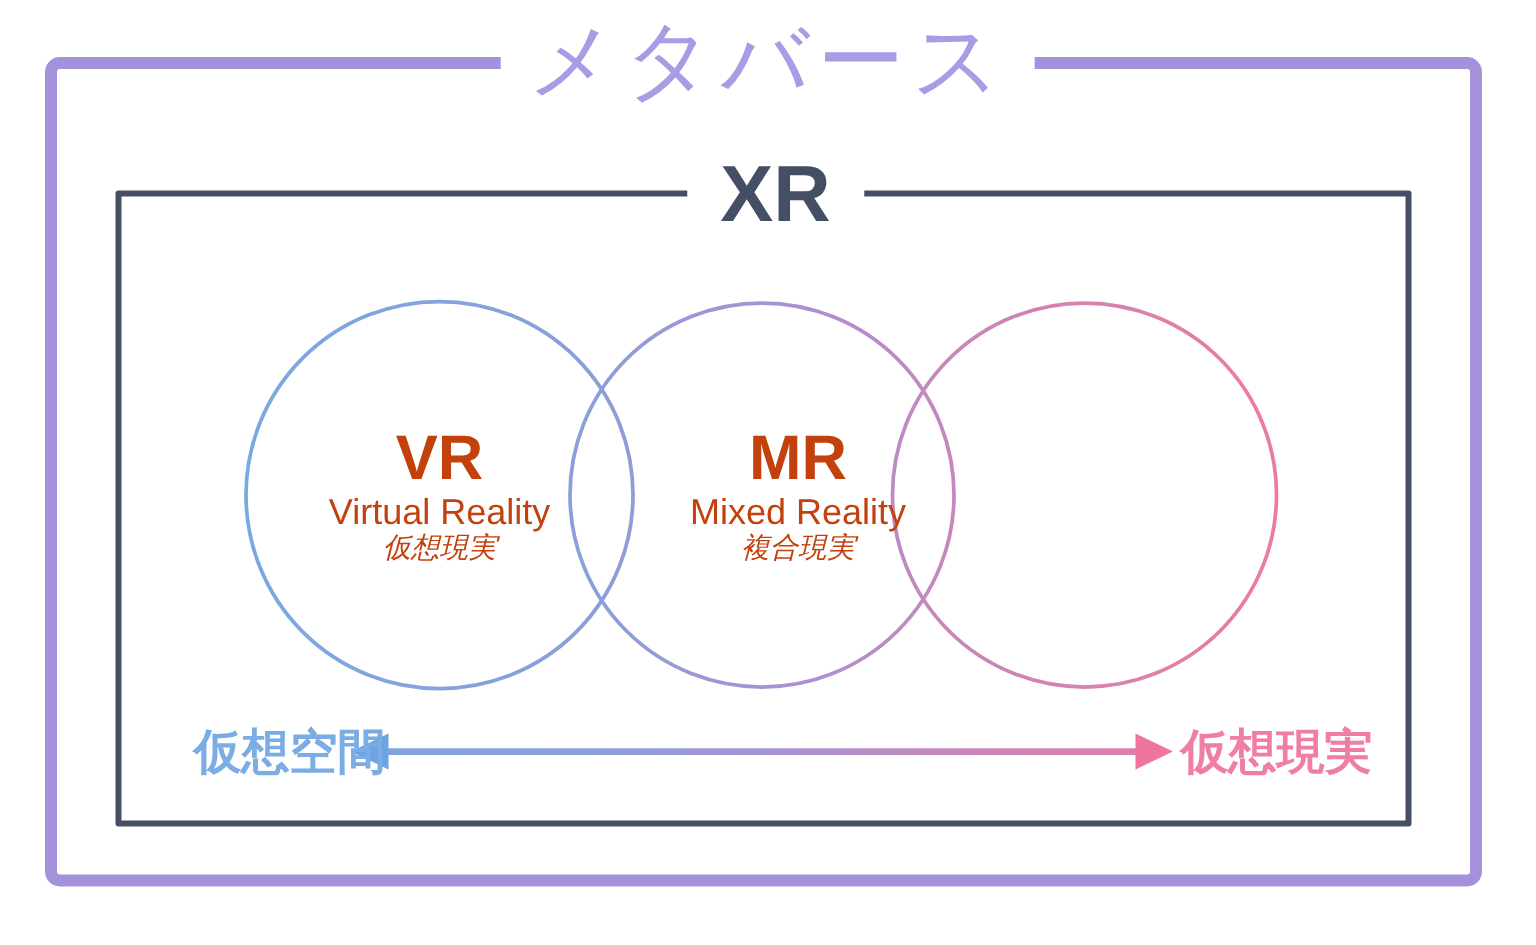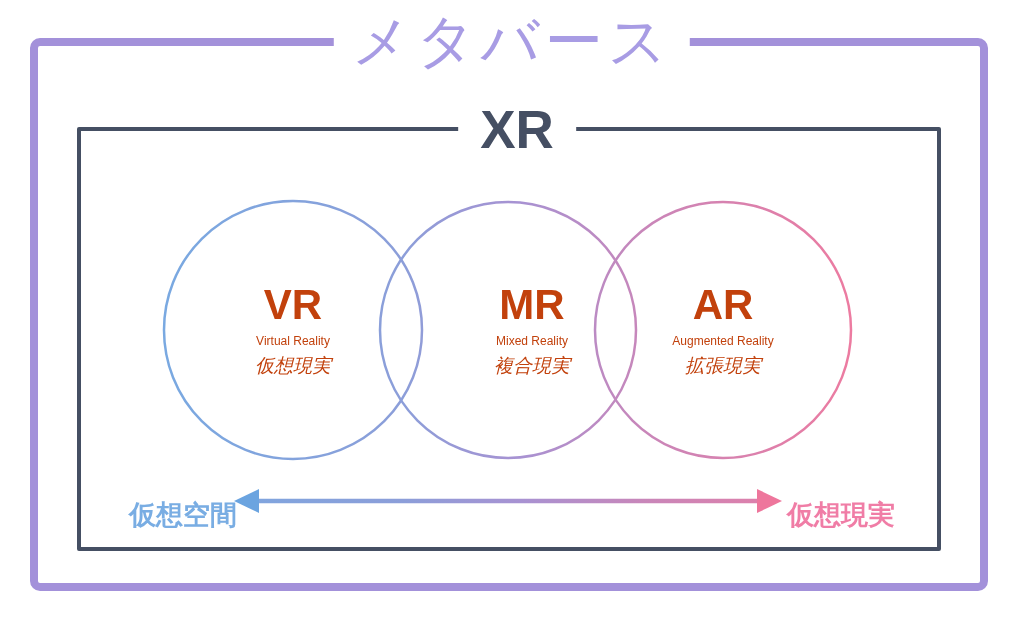--- a/index.html
+++ b/index.html
@@ -77,38 +77,38 @@
     color: #c2410c;
     z-index: 3;
     white-space: nowrap;
   }
   .circle-label .abbr {
     font-size: 42px;
     font-weight: bold;
     line-height: 44px;
   }
   .circle-label .en {
-    font-size: 12px;
+    font-size: 24px;
     line-height: 23px;
     margin-top: 3px;
   }
   .circle-label .ja {
     font-size: 19px;
     line-height: 25px;
     font-style: italic;
   }
   .label-vr { left: 293px; top: 283px; }
   .label-mr { left: 532px; top: 283px; }
   .label-ar { left: 723px; top: 283px; }
 
   
   .axis-label {
     position: absolute;
-    top: 500px;
-    font-size: 27px;
+    top: 486px;
+    font-size: 32px;
     font-weight: bold;
     line-height: 30px;
     z-index: 3;
     white-space: nowrap;
   }
   .axis-label.left { left: 129px; color: #79ade3; }
   .axis-label.right { left: 787px; color: #f07da6; }
 </style>
 </head>
 <body>
@@ -146,22 +146,17 @@
     <div class="en">Virtual Reality</div>
     <div class="ja">仮想現実</div>
   </div>
 
   <div class="circle-label label-mr">
     <div class="abbr">MR</div>
     <div class="en">Mixed Reality</div>
     <div class="ja">複合現実</div>
   </div>
 
-  <div class="circle-label label-ar">
-    <div class="abbr">AR</div>
-    <div class="en">Augmented Reality</div>
-    <div class="ja">拡張現実</div>
-  </div>
 
   <div class="axis-label left">仮想空間</div>
   <div class="axis-label right">仮想現実</div>
 
 </div>
 
 </body></html>

